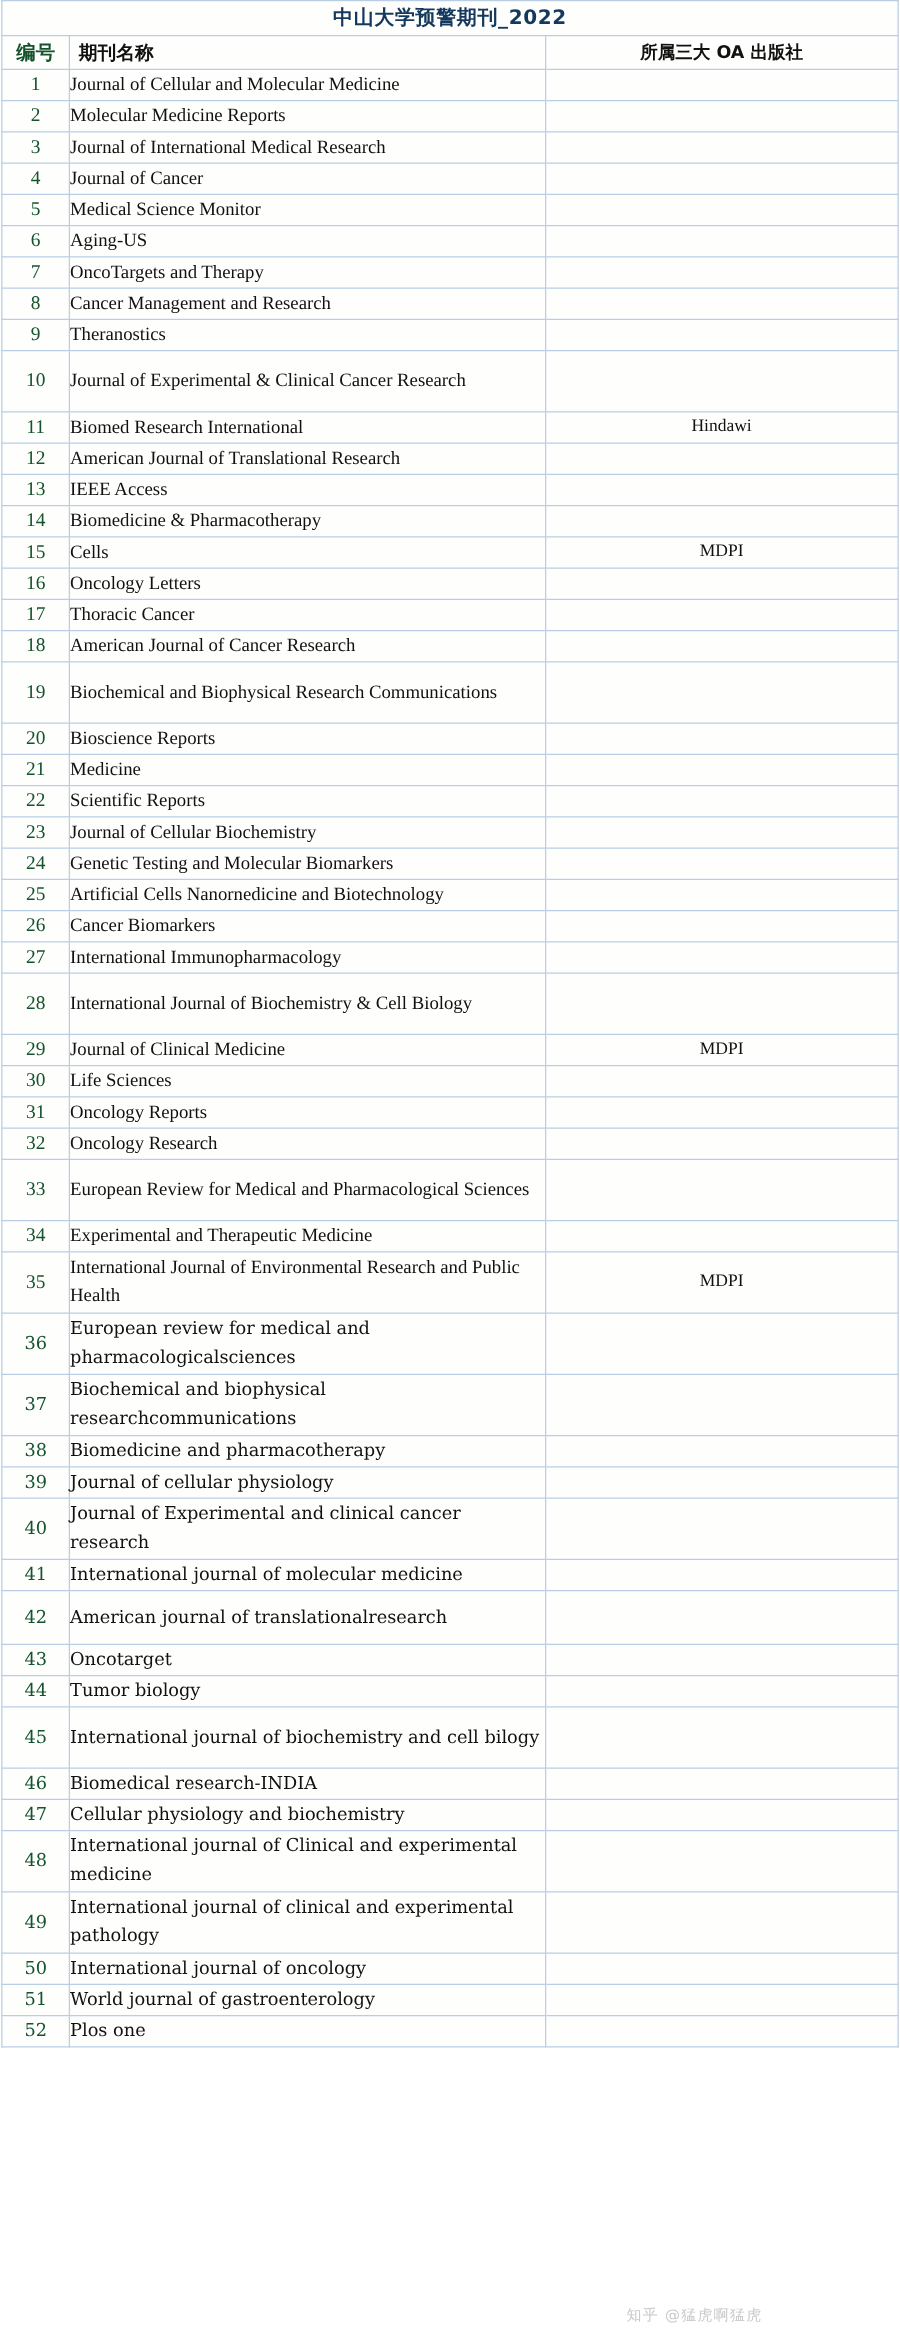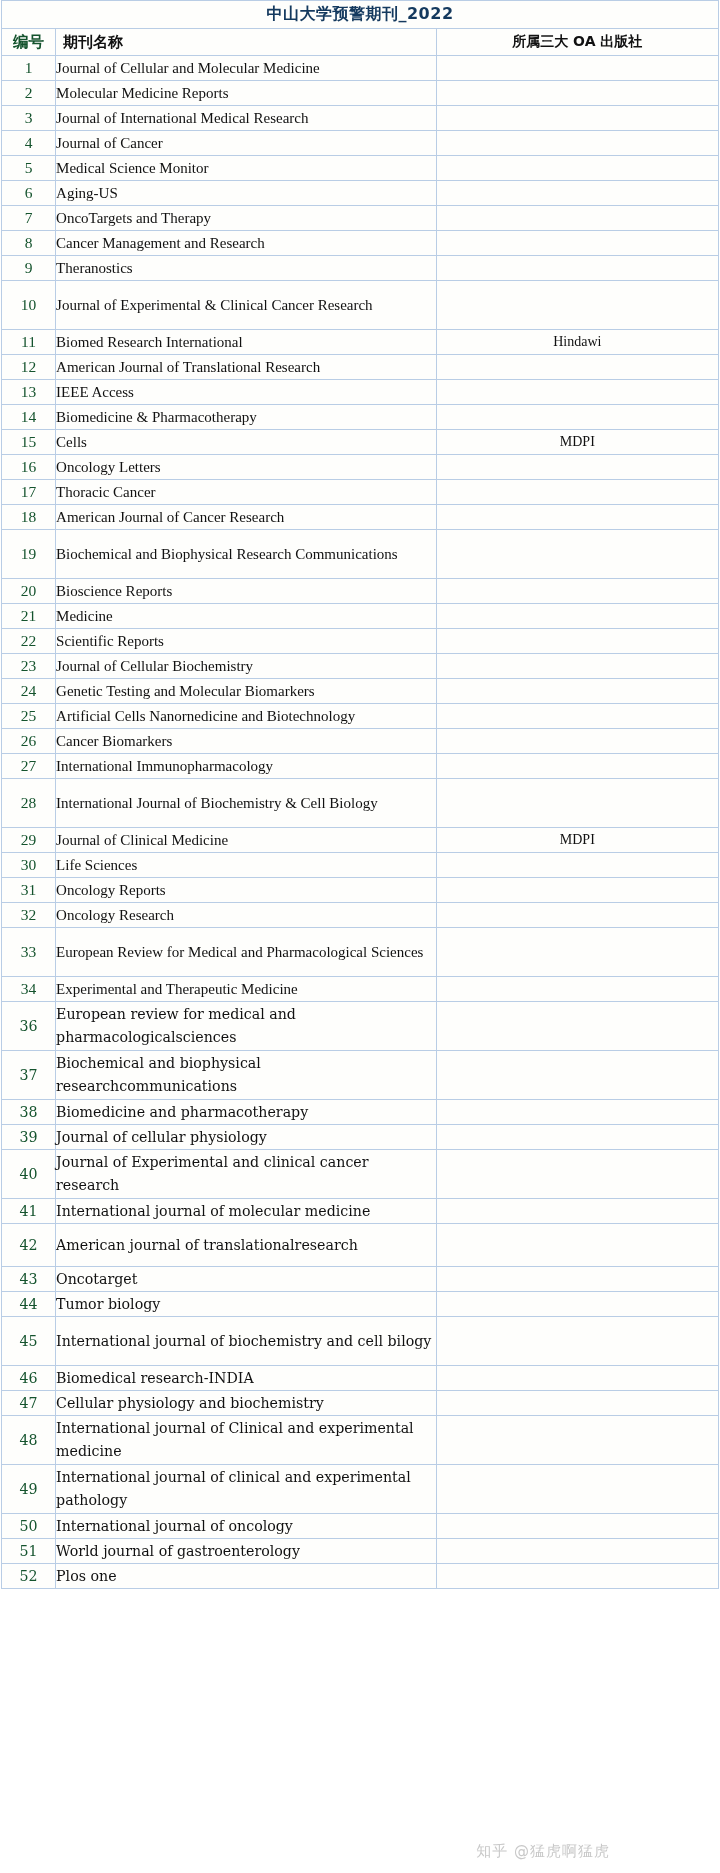--- a/index.html
+++ b/index.html
@@ -88,21 +88,21 @@
   }
   tr.r1 td { height: 24px; }
   tr.r2 td { height: 48px; }
   tr.tall td { height: 42px; }
 
   .watermark {
     position: absolute;
     right: 14px;
     bottom: 12px;
     font-family: "DejaVu Sans", "Liberation Sans", sans-serif;
-    font-size: 15px;
+    font-size: 12px;
     color: #c9c9c9;
     letter-spacing: 1px;
     pointer-events: none;
     white-space: nowrap;
   }
 </style>
 </head>
 <body>
 
 <div id="sheet">
@@ -285,20 +285,25 @@
         <tr class="r2">
           <td class="c-no">33</td>
           <td class="c-name">European Review for Medical and Pharmacological Sciences</td>
           <td class="c-pub"></td>
         </tr>
         <tr class="r1">
           <td class="c-no">34</td>
           <td class="c-name">Experimental and Therapeutic Medicine</td>
           <td class="c-pub"></td>
         </tr>
+        <tr class="r2">
+          <td class="c-no">35</td>
+          <td class="c-name">International Journal of Environmental Research and Public Health</td>
+          <td class="c-pub">MDPI</td>
+        </tr>
         <tr class="r2 alt">
           <td class="c-no">36</td>
           <td class="c-name">European review for medical and pharmacologicalsciences</td>
           <td class="c-pub"></td>
         </tr>
         <tr class="r2 alt">
           <td class="c-no">37</td>
           <td class="c-name">Biochemical and biophysical researchcommunications</td>
           <td class="c-pub"></td>
         </tr>

